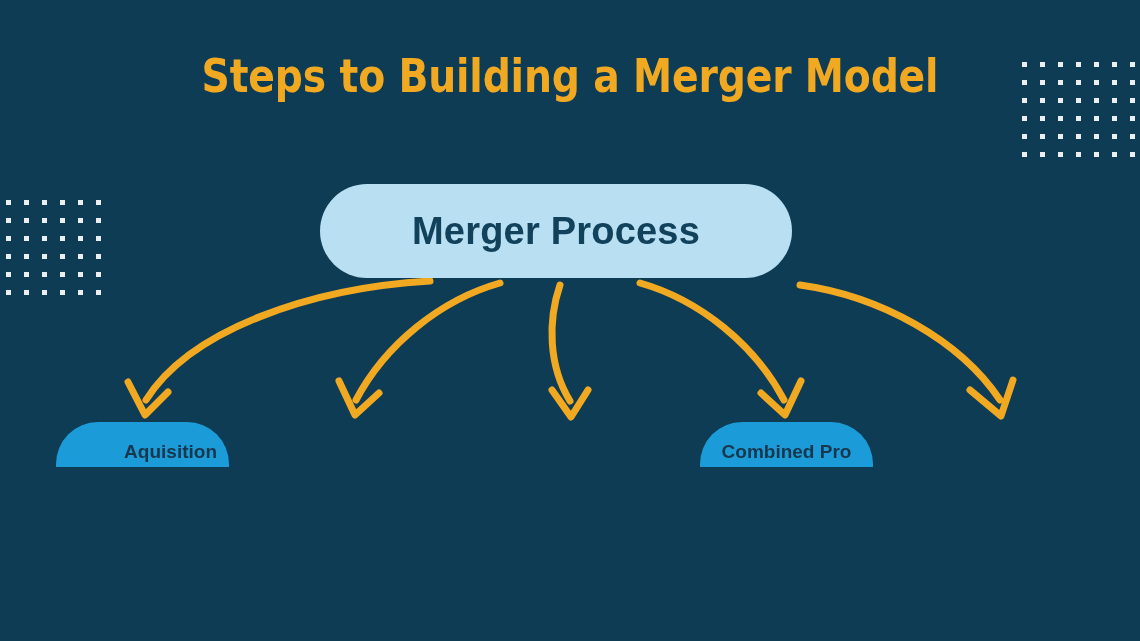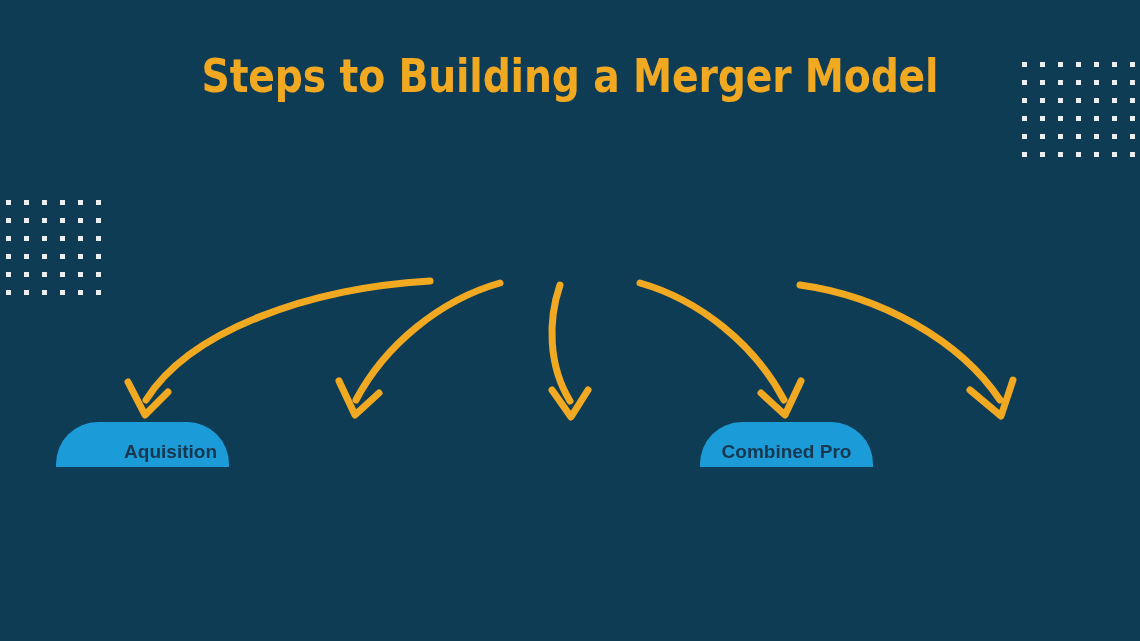--- a/index.html
+++ b/index.html
@@ -282,20 +282,23 @@
       <path d="M 552 390 L 571 417 L 588 390"></path>
 
       <path d="M 640 283 C 700 300, 755 345, 784 400"></path>
       <path d="M 761 393 L 785 415 L 801 381"></path>
 
       <path d="M 800 285 C 880 296, 960 340, 1000 400"></path>
       <path d="M 970 390 L 1001 416 L 1013 380"></path>
     </g>
   </svg>
 
+  <div class="root-node">
+    <span class="root-label">Merger Process</span>
+  </div>
 
   <div class="step-node" id="step-0">
     <span class="step-label">Aquisition Assumption</span>
   </div>
   <div class="step-node" id="step-3">
     <span class="step-label">Combined Pro Forma</span>
   </div>
 
   <div class="logo">
     <svg class="logo-mark" viewBox="0 0 64 64" xmlns="http://www.w3.org/2000/svg">

